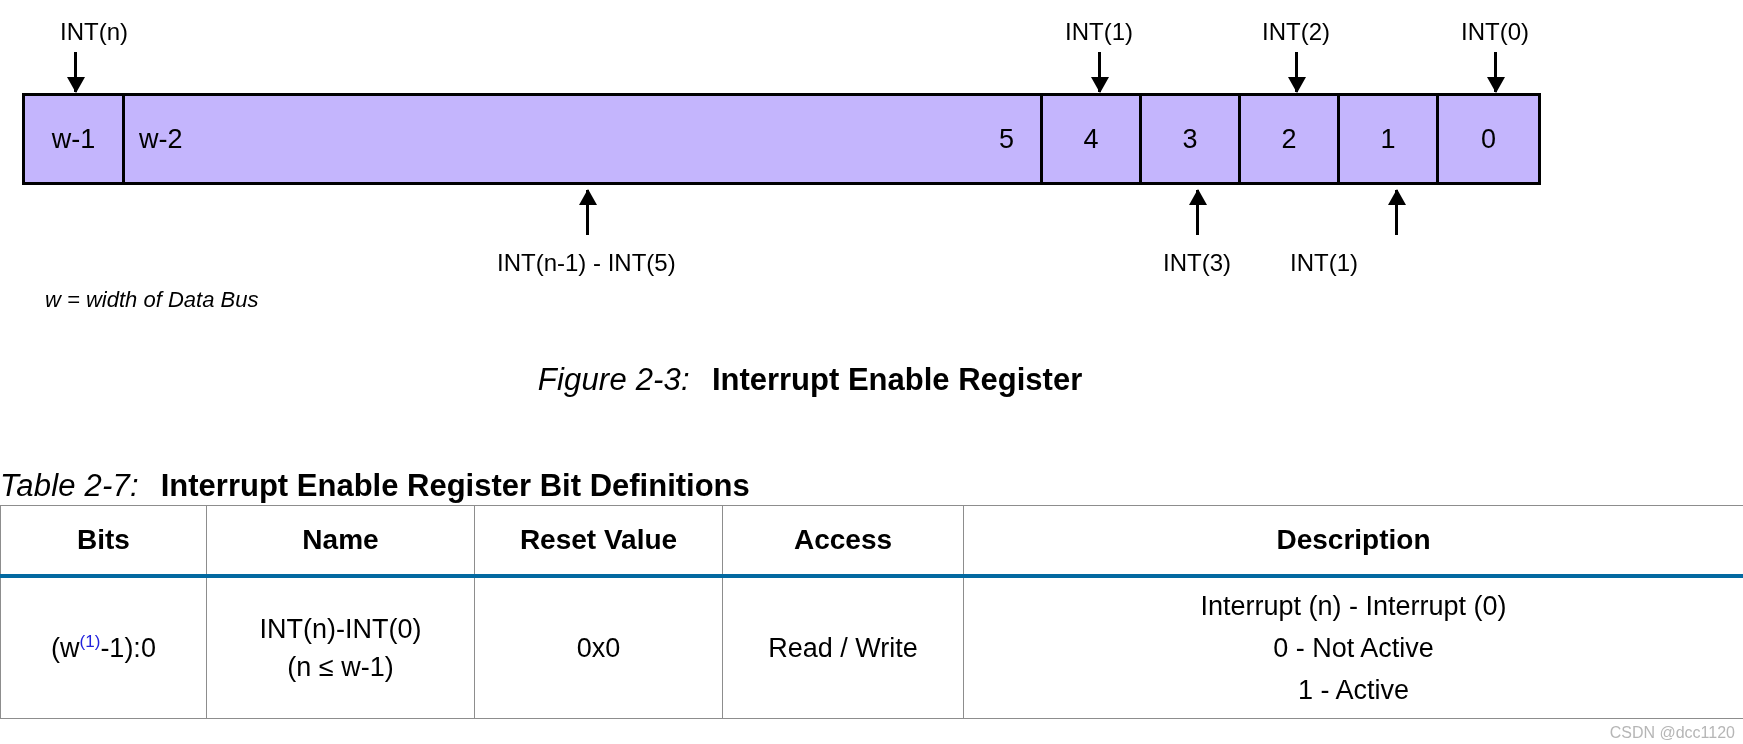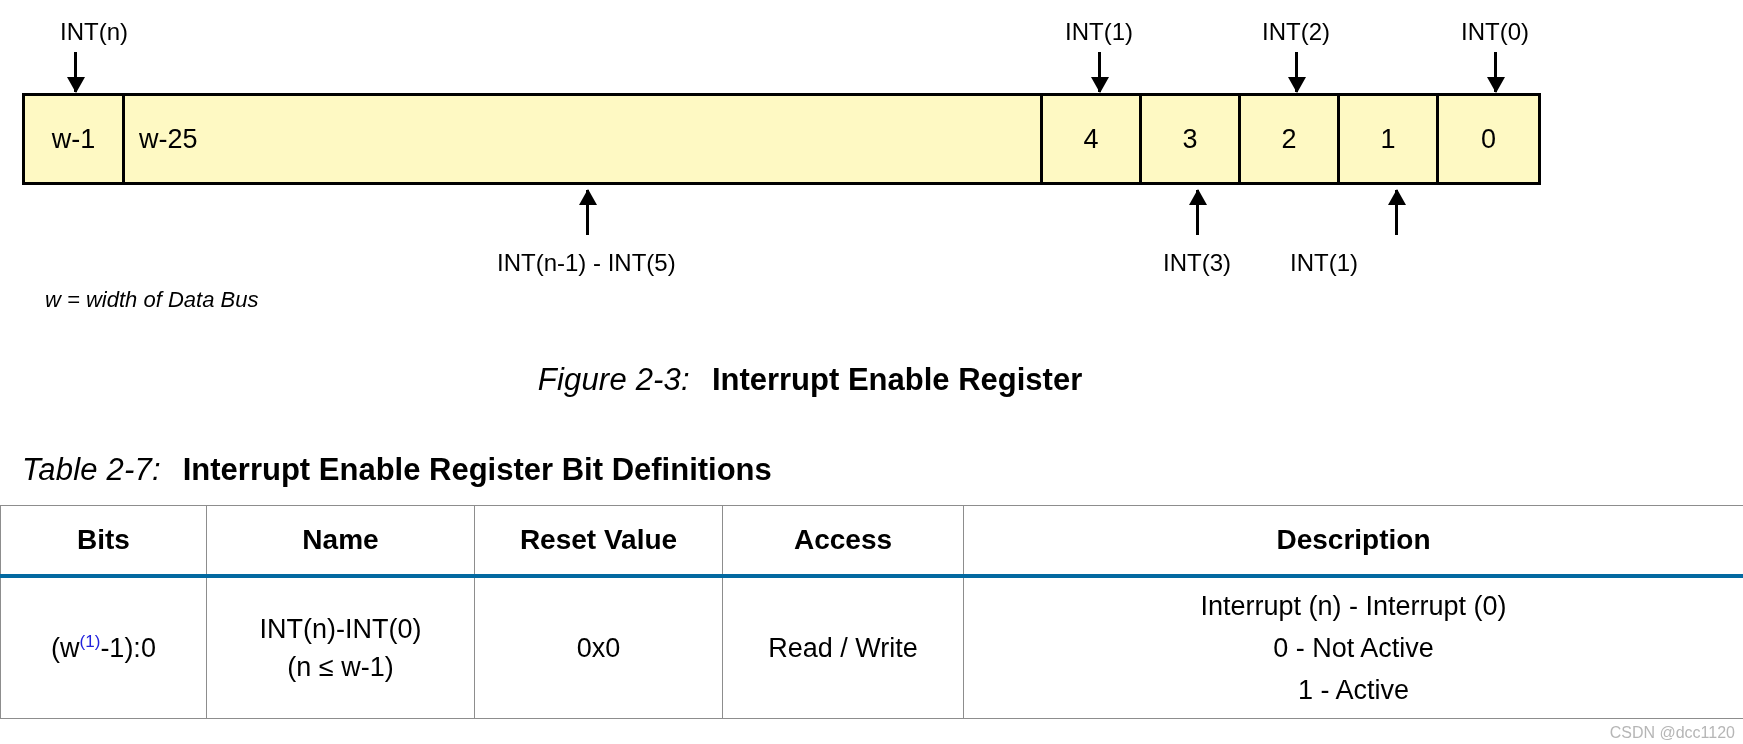--- a/index.html
+++ b/index.html
@@ -89,21 +89,21 @@
     display: flex;
     background: #fff;
   }
   .reg-cell {
     box-sizing: border-box;
     border-right: 3px solid #000;
     display: flex;
     align-items: center;
     font-size: 27px;
     color: #000;
-    background: #fef9c3;
+    background: #c4b5fd;
   }
   .reg-cell:last-child { border-right: none; }
   .reg-cell.center { justify-content: center; }
 
   #note-width {
     position: absolute;
     left: 45px;
     top: 287px;
     font-size: 22px;
     color: #000;
@@ -129,23 +129,22 @@
   .cap-title {
     font-weight: bold;
     font-size: 31px;
     margin-left: 22px;
   }
 
   
   #table-caption {
     position: absolute;
     left: 0;
-    top: 452px;
-    white-space: nowrap;
-    margin-left: 22px;
+    top: 468px;
+    white-space: nowrap;
   }
   #table-caption .cap-label { font-size: 31px; }
   #table-caption .cap-title { font-size: 31px; }
 
   #bitdef-table {
     position: absolute;
     left: 0;
     top: 505px;
     width: 1743px;
     border-collapse: collapse;
@@ -206,21 +205,21 @@
   <span class="arrow-down" style="left:1098px; top:52px; height:40px;"></span>
 
   <span class="callout-top" style="left:1262px; top:18px;">INT(2)</span>
   <span class="arrow-down" style="left:1295px; top:52px; height:40px;"></span>
 
   <span class="callout-top" style="left:1461px; top:18px;">INT(0)</span>
   <span class="arrow-down" style="left:1494px; top:52px; height:40px;"></span>
 
   <div id="register-box">
     <div class="reg-cell center" style="width:100px;">w-1</div>
-    <div class="reg-cell" style="flex:1 1 auto; justify-content:flex-start; padding-left:14px; padding-right:18px;">
+    <div class="reg-cell" style="flex:1 1 auto; justify-content:space-between; padding-left:14px; padding-right:26px;">
       <span>w-2</span>
       <span>5</span>
     </div>
     <div class="reg-cell center" style="width:99px;">4</div>
     <div class="reg-cell center" style="width:99px;">3</div>
     <div class="reg-cell center" style="width:99px;">2</div>
     <div class="reg-cell center" style="width:99px;">1</div>
     <div class="reg-cell center" style="width:99px;">0</div>
   </div>
 

